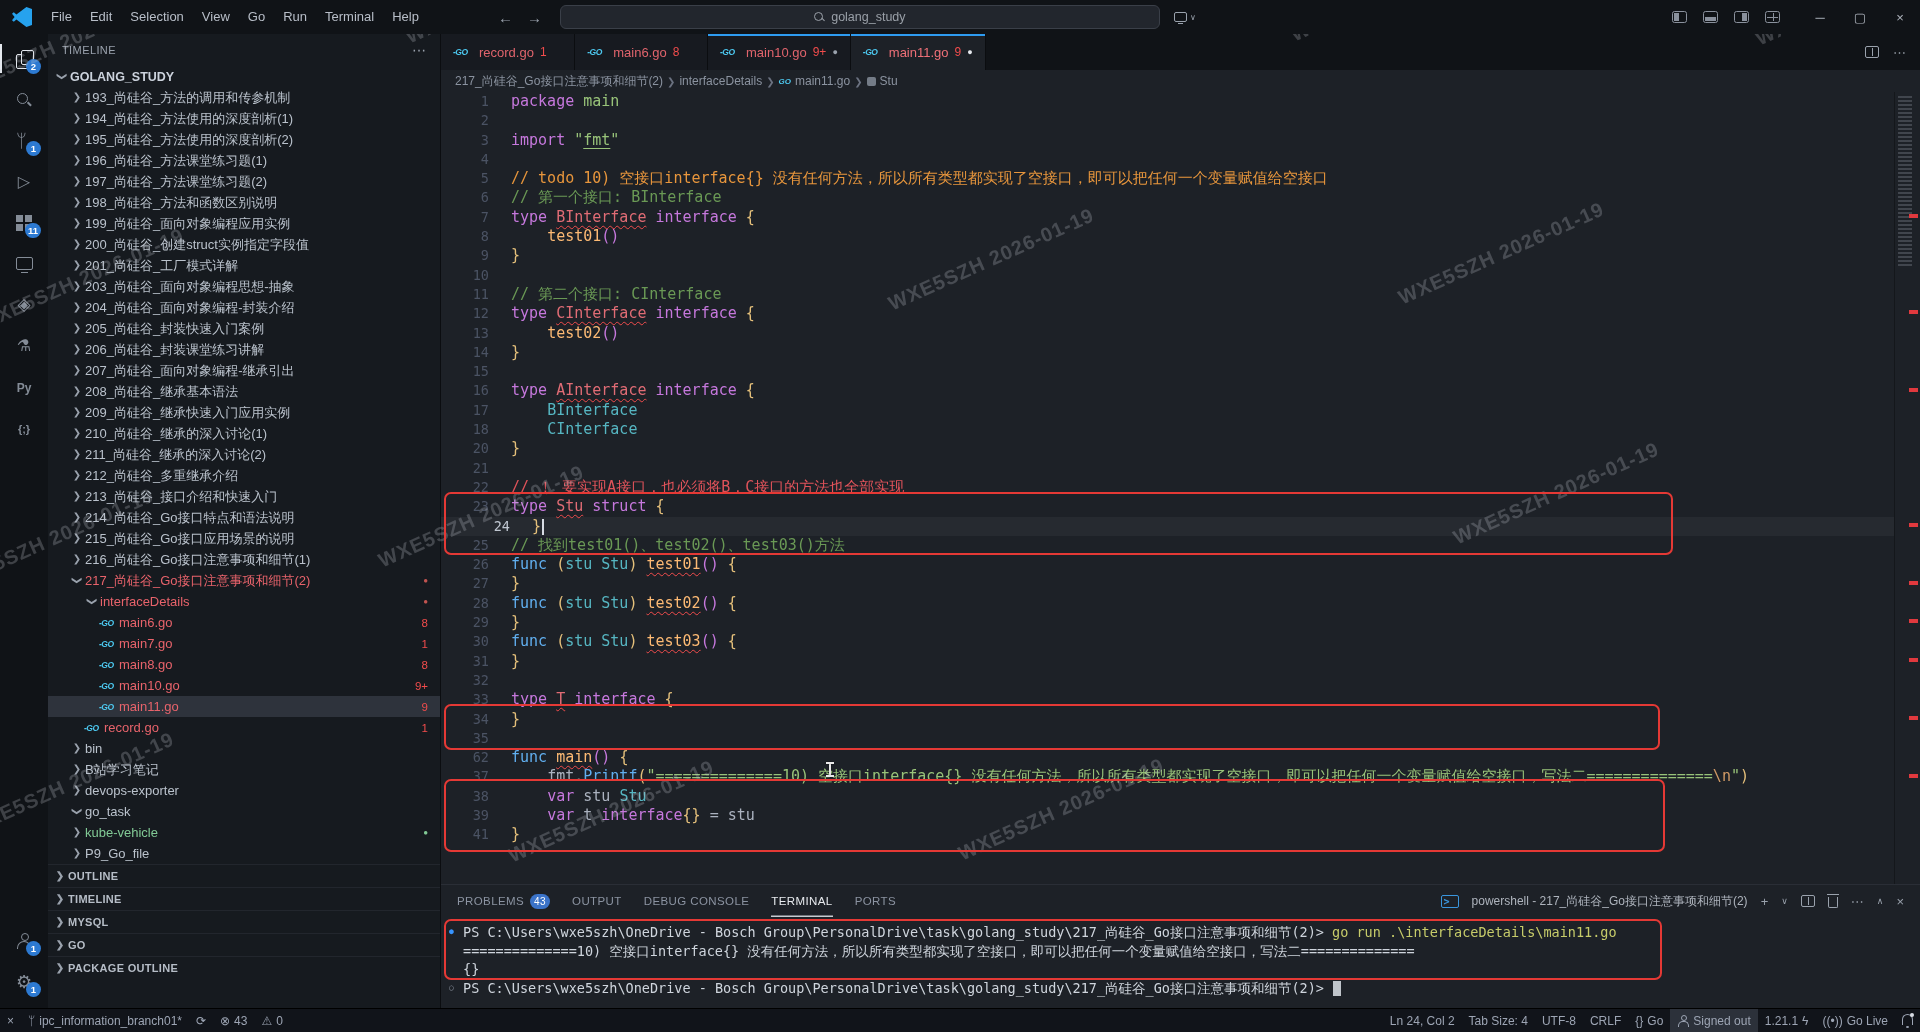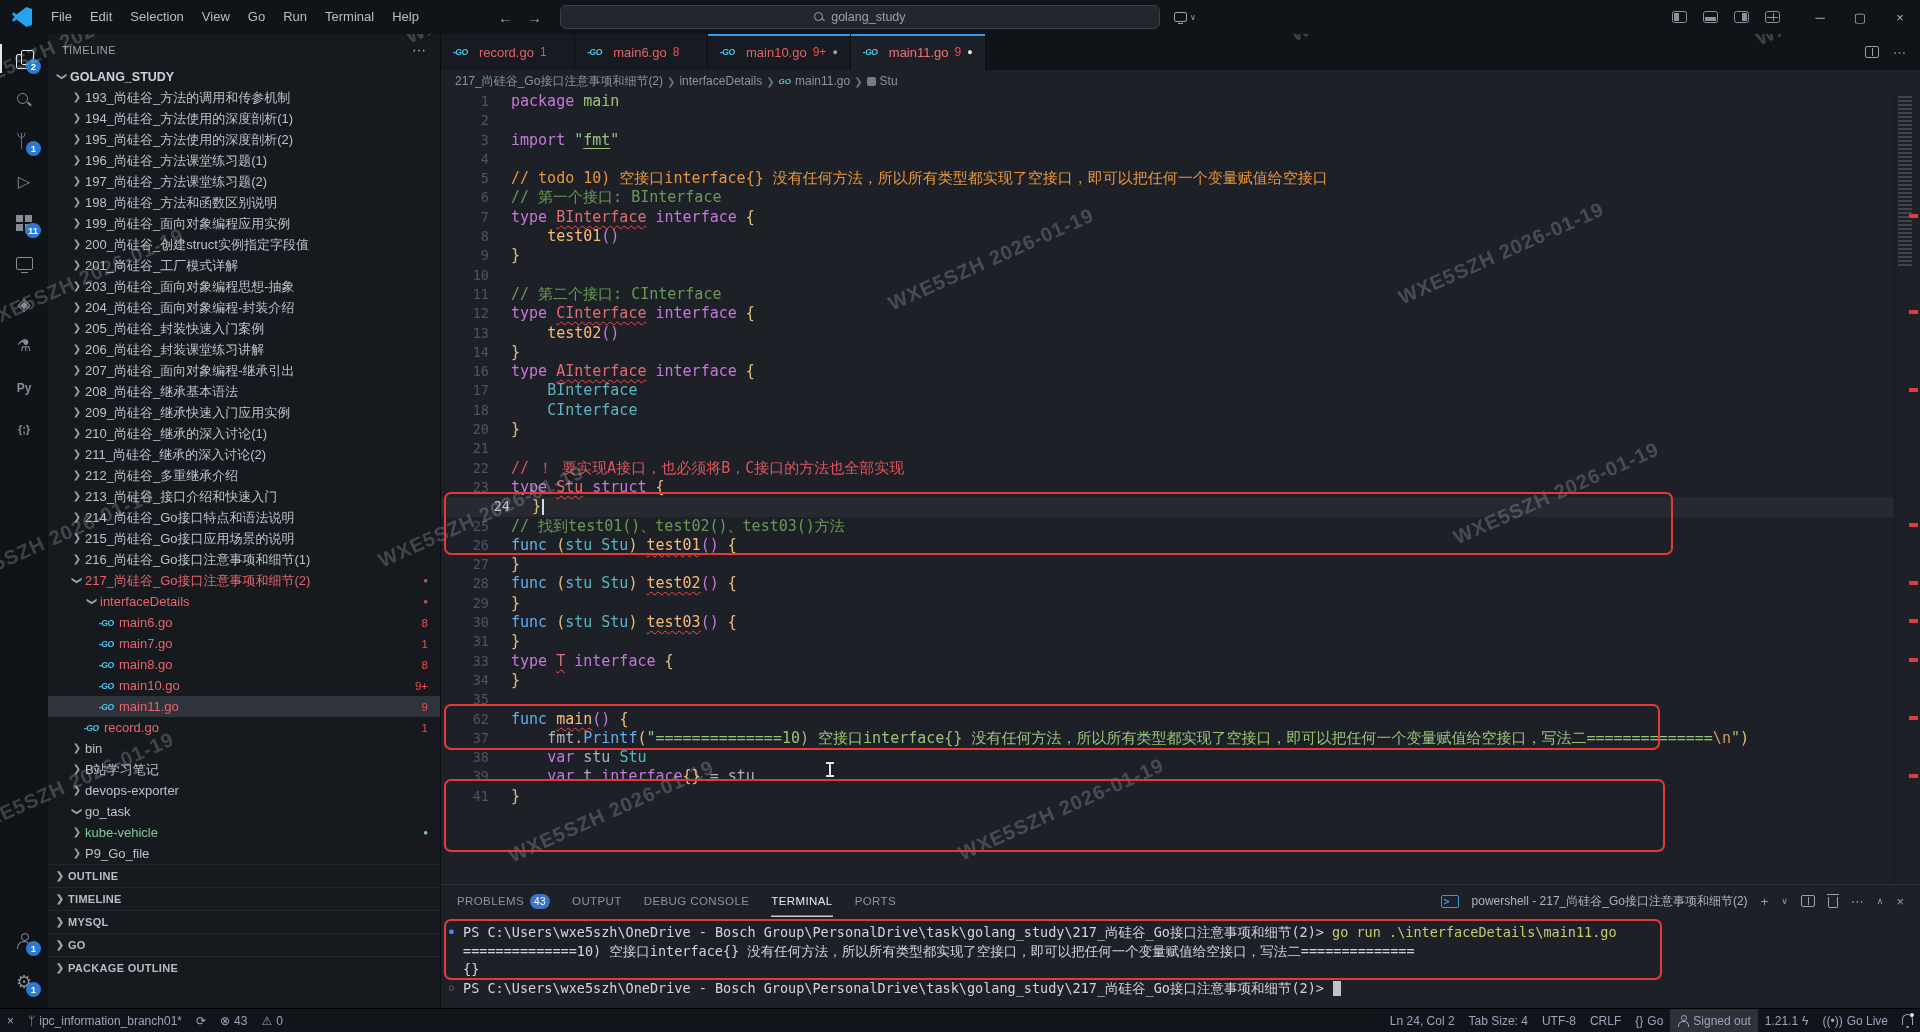--- a/index.html
+++ b/index.html
@@ -586,35 +586,37 @@
           <div class="cl"><span class="ln">5</span><span class="lc"><span class="td">// todo 10) 空接口interface{} 没有任何方法，所以所有类型都实现了空接口，即可以把任何一个变量赋值给空接口</span></span></div>
           <div class="cl"><span class="ln">6</span><span class="lc"><span class="c">// 第一个接口: BInterface</span></span></div>
           <div class="cl"><span class="ln">7</span><span class="lc"><span class="k">type</span><span class="d"> </span><span class="t q">BInterface</span><span class="d"> </span><span class="k">interface</span><span class="d"> </span><span class="b">{</span></span></div>
           <div class="cl"><span class="ln">8</span><span class="lc"><span class="d">    </span><span class="m">test01</span><span class="p">()</span></span></div>
           <div class="cl"><span class="ln">9</span><span class="lc"><span class="b">}</span></span></div>
           <div class="cl"><span class="ln">10</span><span class="lc"></span></div>
           <div class="cl"><span class="ln">11</span><span class="lc"><span class="c">// 第二个接口: CInterface</span></span></div>
           <div class="cl"><span class="ln">12</span><span class="lc"><span class="k">type</span><span class="d"> </span><span class="t q">CInterface</span><span class="d"> </span><span class="k">interface</span><span class="d"> </span><span class="b">{</span></span></div>
           <div class="cl"><span class="ln">13</span><span class="lc"><span class="d">    </span><span class="m">test02</span><span class="p">()</span></span></div>
           <div class="cl"><span class="ln">14</span><span class="lc"><span class="b">}</span></span></div>
+          <div class="cl"><span class="ln">15</span><span class="lc"></span></div>
           <div class="cl"><span class="ln">16</span><span class="lc"><span class="k">type</span><span class="d"> </span><span class="t q">AInterface</span><span class="d"> </span><span class="k">interface</span><span class="d"> </span><span class="b">{</span></span></div>
           <div class="cl"><span class="ln">17</span><span class="lc"><span class="d">    </span><span class="e">BInterface</span></span></div>
           <div class="cl"><span class="ln">18</span><span class="lc"><span class="d">    </span><span class="e">CInterface</span></span></div>
           <div class="cl"><span class="ln">20</span><span class="lc"><span class="b">}</span></span></div>
           <div class="cl"><span class="ln">21</span><span class="lc"></span></div>
           <div class="cl"><span class="ln">22</span><span class="lc"><span class="wr">// ！ 要实现A接口，也必须将B，C接口的方法也全部实现</span></span></div>
           <div class="cl"><span class="ln">23</span><span class="lc"><span class="k">type</span><span class="d"> </span><span class="t q">Stu</span><span class="d"> </span><span class="k">struct</span><span class="d"> </span><span class="b">{</span></span></div>
           <div class="cl cur"><span class="ln">24</span><span class="lc"><span class="b">}</span><span class="caret"></span></span></div>
           <div class="cl"><span class="ln">25</span><span class="lc"><span class="c">// 找到test01()、test02()、test03()方法</span></span></div>
           <div class="cl"><span class="ln">26</span><span class="lc"><span class="f">func</span><span class="d"> </span><span class="b">(</span><span class="e">stu</span><span class="d"> </span><span class="e">Stu</span><span class="b">)</span><span class="d"> </span><span class="m q">test01</span><span class="p">()</span><span class="d"> </span><span class="b">{</span></span></div>
           <div class="cl"><span class="ln">27</span><span class="lc"><span class="b">}</span></span></div>
           <div class="cl"><span class="ln">28</span><span class="lc"><span class="f">func</span><span class="d"> </span><span class="b">(</span><span class="e">stu</span><span class="d"> </span><span class="e">Stu</span><span class="b">)</span><span class="d"> </span><span class="m q">test02</span><span class="p">()</span><span class="d"> </span><span class="b">{</span></span></div>
           <div class="cl"><span class="ln">29</span><span class="lc"><span class="b">}</span></span></div>
           <div class="cl"><span class="ln">30</span><span class="lc"><span class="f">func</span><span class="d"> </span><span class="b">(</span><span class="e">stu</span><span class="d"> </span><span class="e">Stu</span><span class="b">)</span><span class="d"> </span><span class="m q">test03</span><span class="p">()</span><span class="d"> </span><span class="b">{</span></span></div>
           <div class="cl"><span class="ln">31</span><span class="lc"><span class="b">}</span></span></div>
+          <div class="cl"><span class="ln">32</span><span class="lc"></span></div>
           <div class="cl"><span class="ln">33</span><span class="lc"><span class="k">type</span><span class="d"> </span><span class="t q">T</span><span class="d"> </span><span class="k">interface</span><span class="d"> </span><span class="b">{</span></span></div>
           <div class="cl"><span class="ln">34</span><span class="lc"><span class="b">}</span></span></div>
           <div class="cl"><span class="ln">35</span><span class="lc"></span></div>
           <div class="cl"><span class="ln">62</span><span class="lc"><span class="f">func</span><span class="d"> </span><span class="m q">main</span><span class="p">()</span><span class="d"> </span><span class="b">{</span></span></div>
           <div class="cl"><span class="ln">37</span><span class="lc"><span class="d">    </span><span class="d">fmt</span><span class="d">.</span><span class="f">Printf</span><span class="b">(</span><span class="st">"==============10) 空接口interface{} 没有任何方法，所以所有类型都实现了空接口，即可以把任何一个变量赋值给空接口，写法二==============</span><span class="es">\n</span><span class="st">"</span><span class="b">)</span></span></div>
           <div class="cl"><span class="ln">38</span><span class="lc"><span class="d">    </span><span class="k">var</span><span class="d"> </span><span class="d">stu</span><span class="d"> </span><span class="e">Stu</span></span></div>
           <div class="cl"><span class="ln">39</span><span class="lc"><span class="d">    </span><span class="k">var</span><span class="d"> </span><span class="d">t</span><span class="d"> </span><span class="k">interface</span><span class="b">{}</span><span class="d"> = </span><span class="d">stu</span></span></div>
           <div class="cl"><span class="ln">41</span><span class="lc"><span class="b">}</span></span></div>
         </div>
       <div class="minimap">

